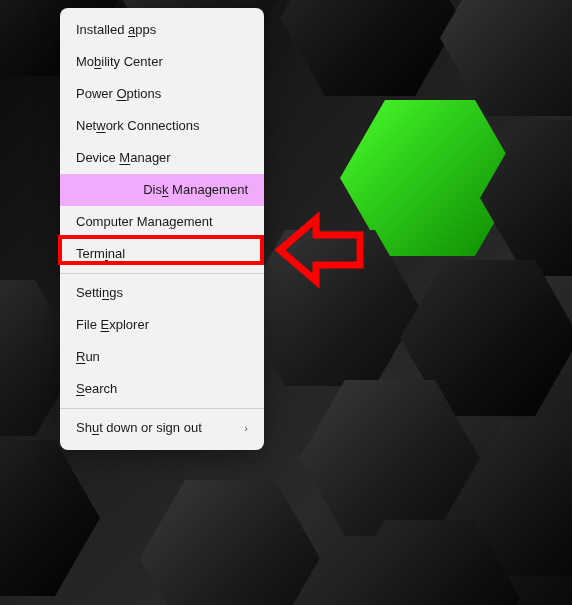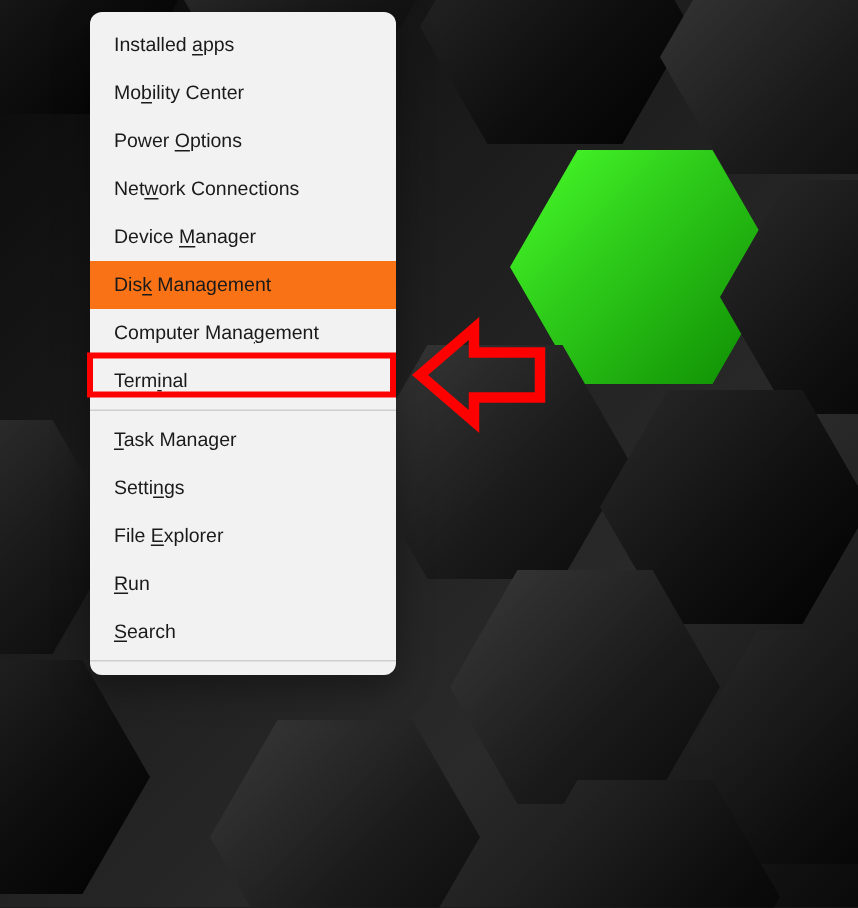--- a/index.html
+++ b/index.html
@@ -60,21 +60,22 @@
     }
     .menu-item {
       padding: 7px 16px;
       cursor: default;
       display: flex;
       align-items: center;
       justify-content: space-between;
       line-height: 18px;
     }
     .menu-item.highlighted {
-      background: #f97316;
+      background: #f0abfc;
+      justify-content: flex-end;
     }
     .separator {
       height: 1px;
       background: #cfcfcf;
       margin: 3px 0px;
     }
     .submenu-arrow {
       font-size: 11px;
       color: #555;
     }
@@ -138,35 +139,36 @@
       <span>Dis<span class="uline">k</span> Management</span>
     </div>
     <div class="menu-item">
       <span>Computer Mana<span class="uline">g</span>ement</span>
     </div>
     <div class="menu-item">
       <span>Term<span class="uline">i</span>nal</span>
     </div>
     <div class="separator"></div>
     <div class="menu-item">
-      <span><span class="uline">T</span>ask Manager</span>
-    </div>
-    <div class="menu-item">
       <span>Setti<span class="uline">n</span>gs</span>
     </div>
     <div class="menu-item">
       <span>File <span class="uline">E</span>xplorer</span>
     </div>
     <div class="menu-item">
       <span><span class="uline">R</span>un</span>
     </div>
     <div class="menu-item">
       <span><span class="uline">S</span>earch</span>
     </div>
     <div class="separator"></div>
+    <div class="menu-item">
+      <span>Sh<span class="uline">u</span>t down or sign out</span>
+      <span class="submenu-arrow">›</span>
+    </div>
   </div>
 
 <div class="highlight-box"></div>
 
 <div class="arrow-annotation">
   <svg width="100" height="90" viewBox="0 0 100 90">
     <path d="M 12 45 L 48 14 L 48 30 L 92 30 L 92 60 L 48 60 L 48 76 Z" fill="none" stroke="#ff0000" stroke-width="7" stroke-linejoin="miter"></path>
   </svg>
 </div>
 

